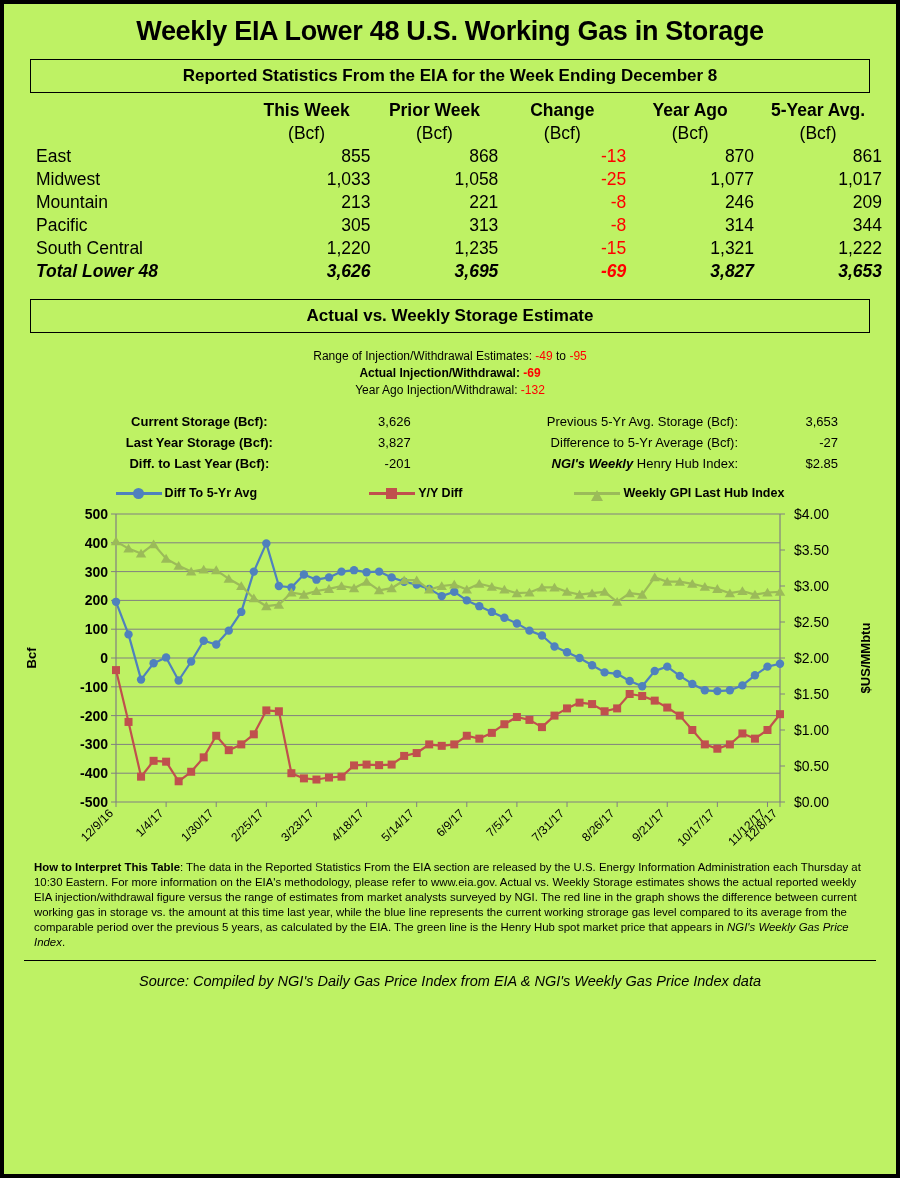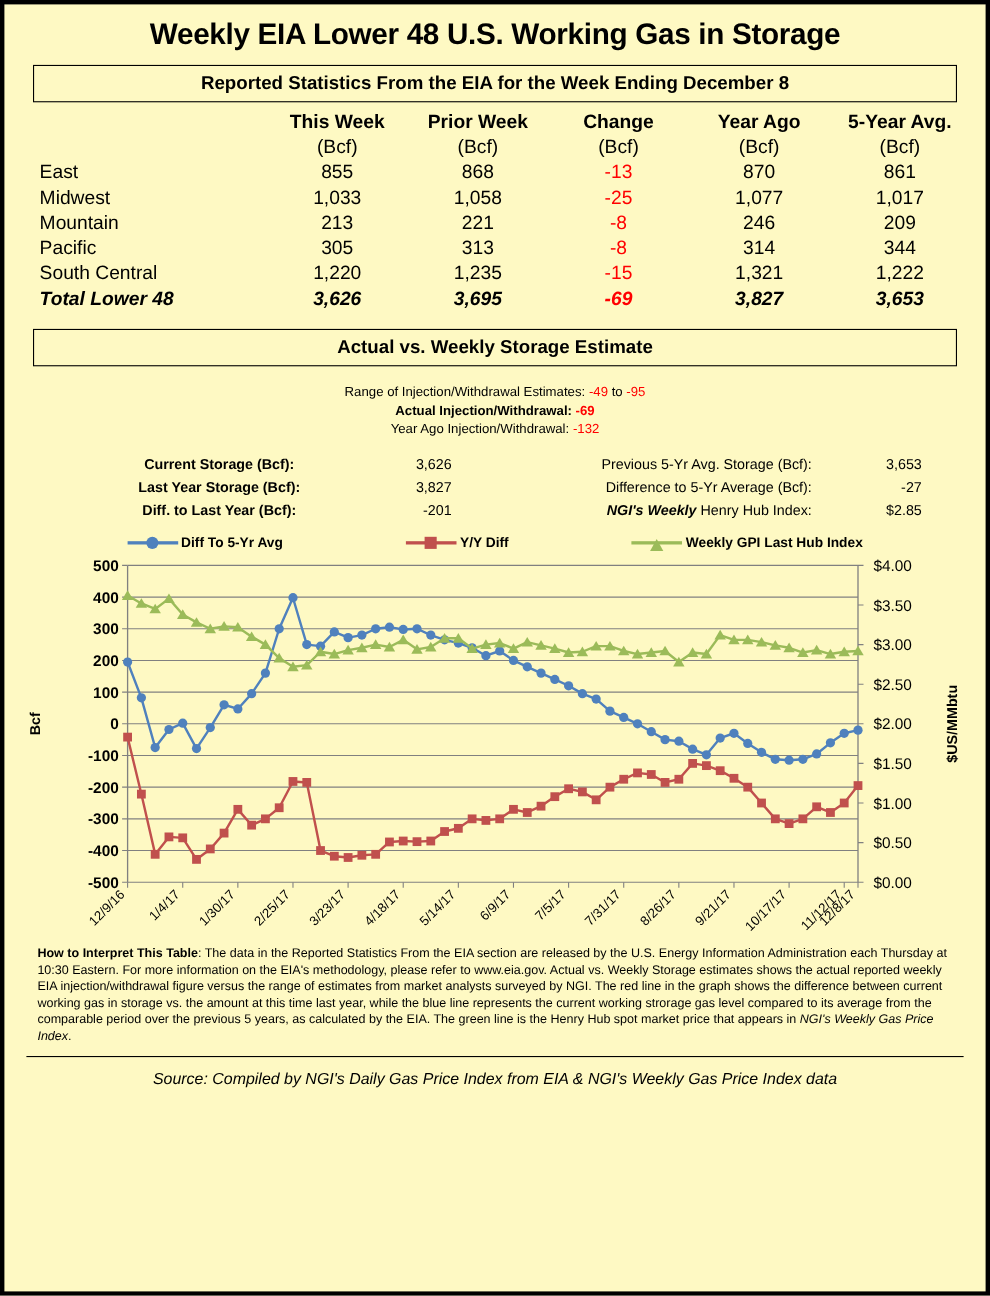--- a/index.html
+++ b/index.html
@@ -1,31 +1,31 @@
 <!DOCTYPE html>
 <html><head>
 <meta charset="utf-8">
 <style>
   html,body{margin:0;padding:0;background:#ffffff;}
   body{width:900px;height:1178px;font-family:"Liberation Sans",sans-serif;color:#000;}
   .page{position:relative;width:900px;height:1178px;box-sizing:border-box;
-        border:4px solid #000;background:#fef9c3;overflow:hidden;}
+        border:4px solid #000;background:#bef264;overflow:hidden;}
   .inner{padding:6px 14px 0 14px;}
 
   .main-title{text-align:center;font-size:27px;font-weight:bold;letter-spacing:-0.3px;
               margin:6px 0 12px 0;}
 
   .banner{border:1.5px solid #000;text-align:center;font-weight:bold;font-size:17px;
           padding:6px 0 6px 0;margin:0 12px;}
 
   
   table.stats{width:100%;border-collapse:collapse;margin-top:6px;}
   table.stats th,table.stats td{font-size:17.5px;padding:1px 0;}
   .col-region{width:26%;text-align:left;padding-left:18px !important;}
-  .col-num{width:14.8%;text-align:center;}
+  .col-num{width:14.8%;text-align:right;}
   th.hd{font-weight:bold;font-size:17.5px;text-align:center;}
   td.unit{font-weight:normal;text-align:center;}
   tr.total td{font-weight:bold;font-style:italic;}
   .neg{color:#ff0000;}
 
   
   .est-wrap{text-align:center;margin-top:16px;}
   .est-line{font-size:12px;margin:3px 0;}
   .est-line.bold{font-weight:bold;}
 

